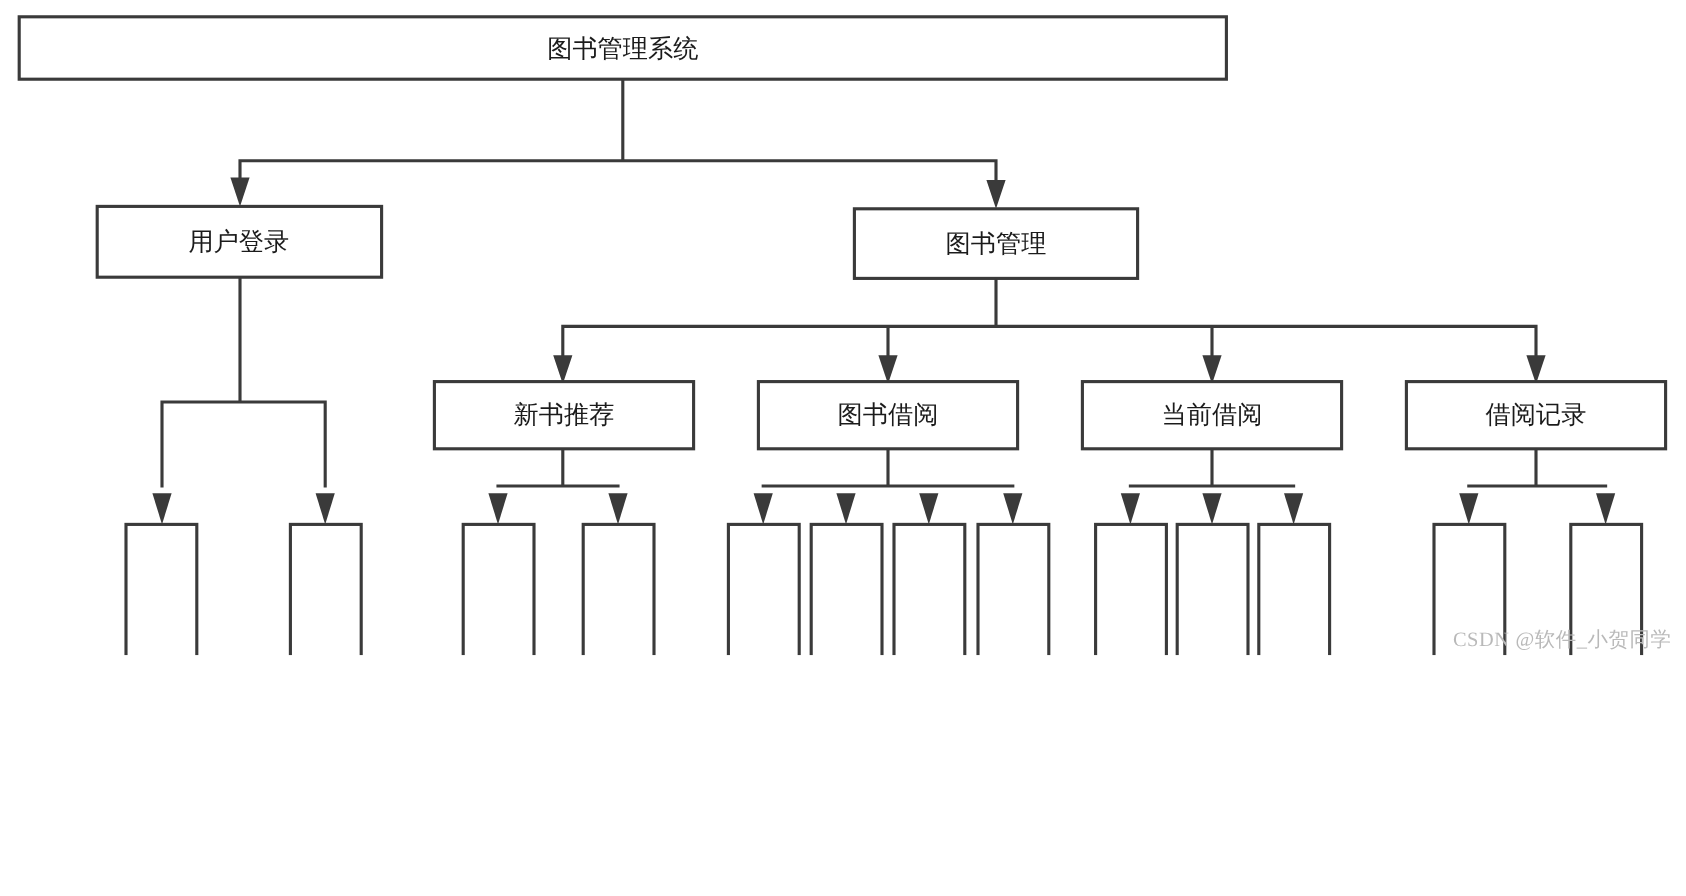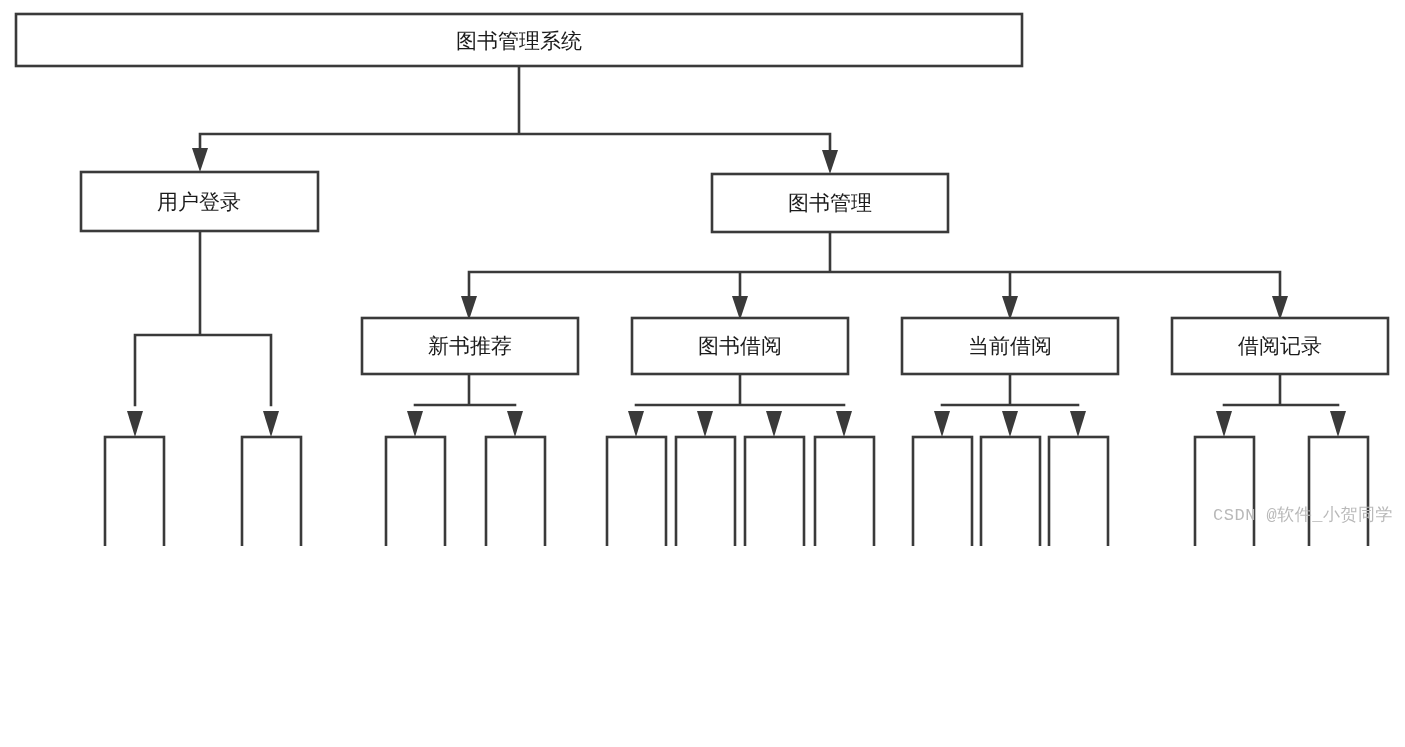--- a/index.html
+++ b/index.html
@@ -55,22 +55,22 @@
     line-height: 1.12;
     color: #1b1b1b;
     letter-spacing: 2px;
     text-align: center;
     white-space: nowrap;
     pointer-events: none;
   }
   .watermark {
     position: absolute;
     right: 12px;
-    bottom: 20px;
-    font-family: Liberation Mono, monospace;
+    bottom: 2px;
+    font-family: Liberation Serif, serif;
     font-size: 17px;
     color: #b9b9b9;
     letter-spacing: 0.5px;
     white-space: nowrap;
   }
 </style>
 </head>
 <body>
 
 <div id="diagram-root">

